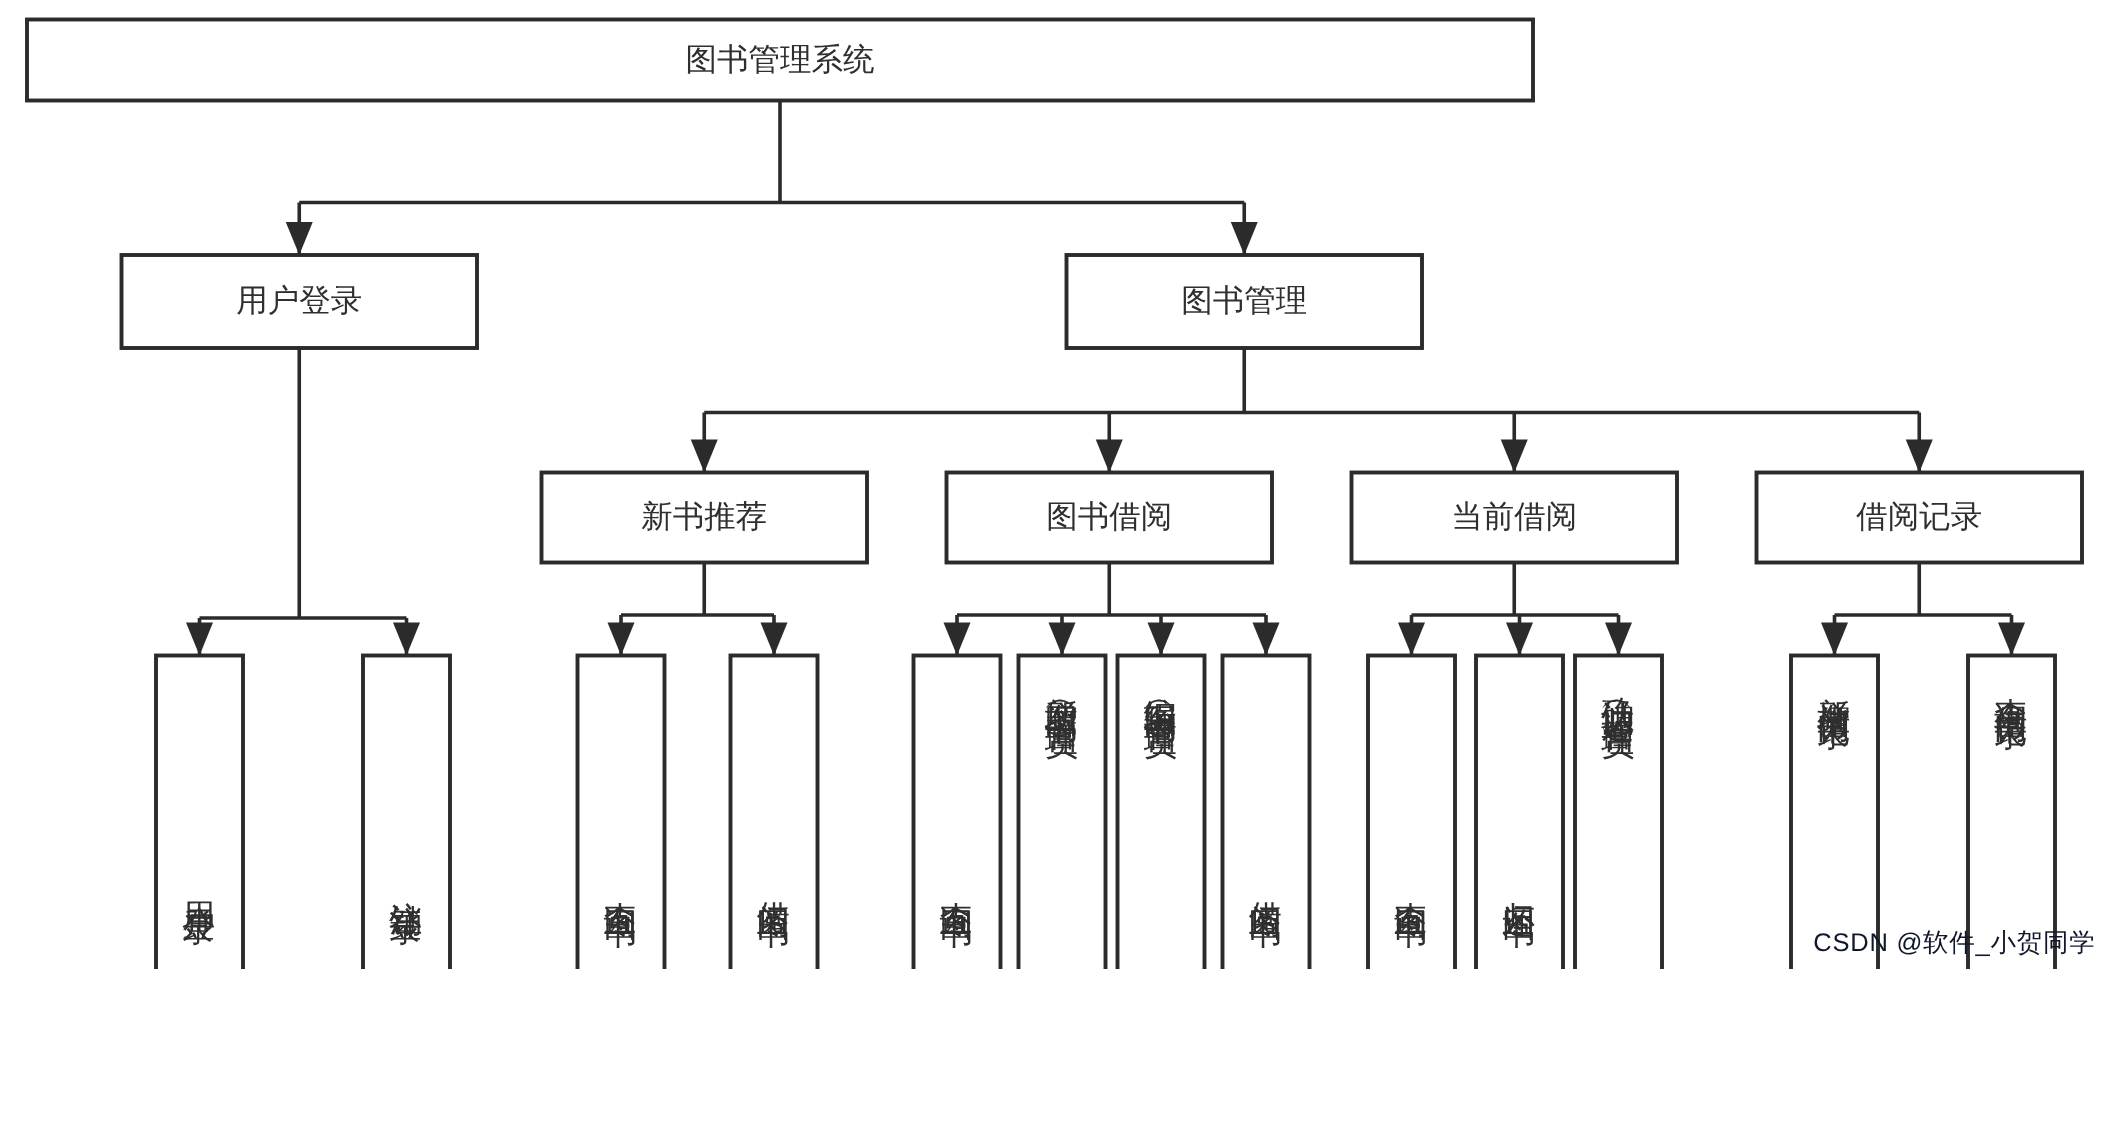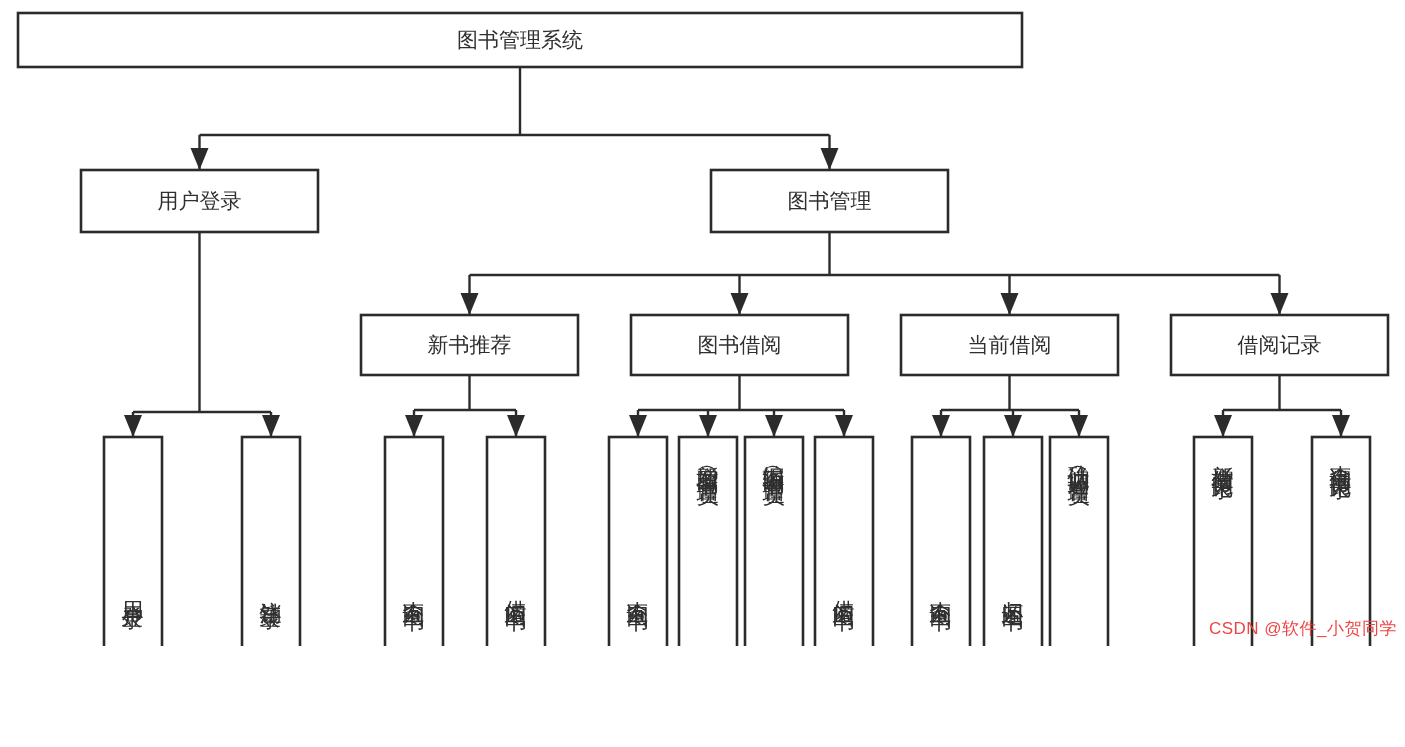--- a/index.html
+++ b/index.html
@@ -63,21 +63,21 @@
     color: #2f2f2f;
     letter-spacing: 3px;
     white-space: nowrap;
   }
   .watermark {
     position: absolute;
     right: 8px;
     bottom: 6px;
     font-family: "Liberation Sans", "DejaVu Sans", sans-serif;
     font-size: 17px;
-    color: #ef4444;
+    color: #0f172a;
     letter-spacing: 0.5px;
     white-space: nowrap;
     pointer-events: none;
   }
 </style>
 </head>
 <body>
 
 <div id="diagram-root">
 

